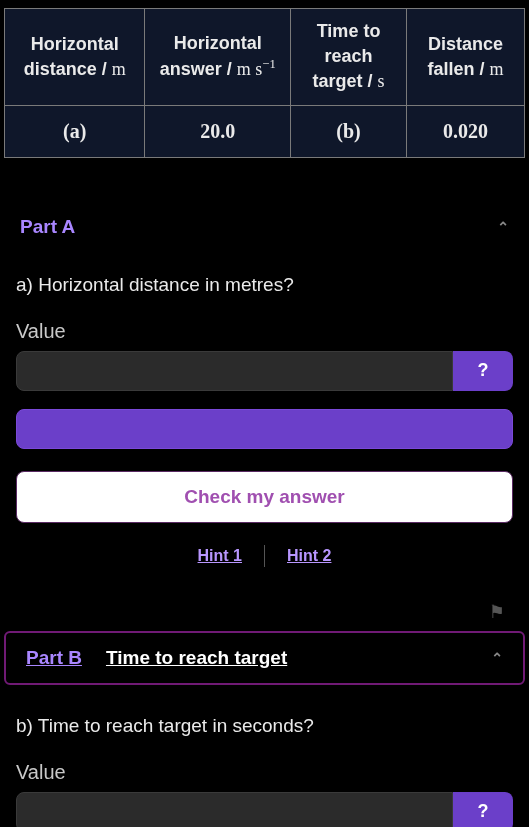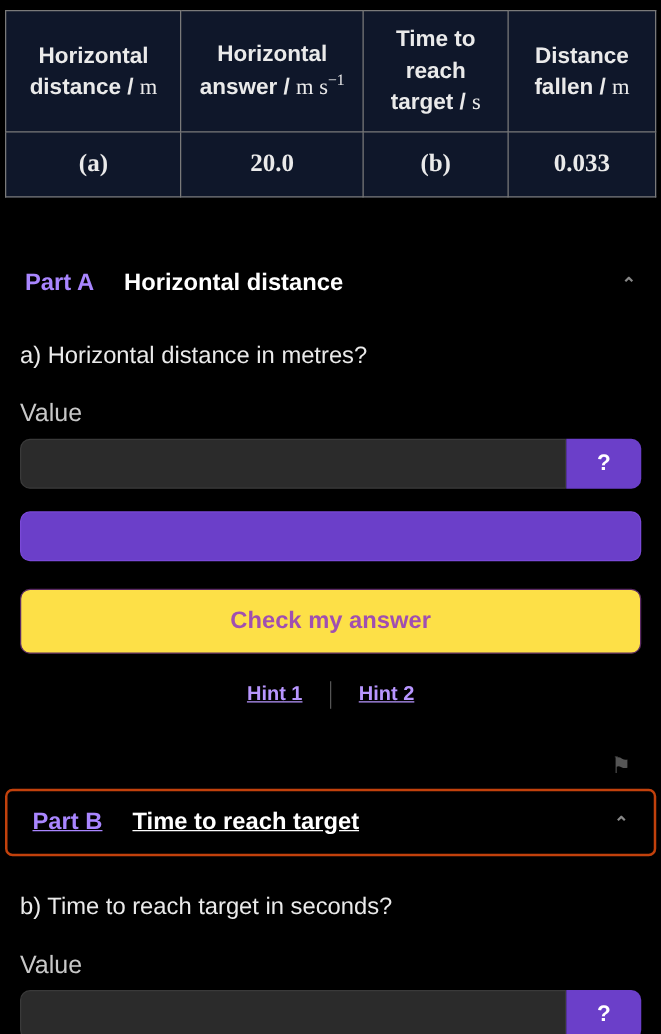--- a/index.html
+++ b/index.html
@@ -59,21 +59,21 @@
     }
     .part-title {
       color: #fff;
     }
     .caret {
       margin-left: auto;
       color: #888;
       font-size: 14px;
     }
     .part-b-outer {
-      border: 2px solid #c2410c;
+      border: 2px solid #701a75;
       border-radius: 6px;
       margin: 8px 4px;
     }
     .part-b-outer .part-label {
       color: #a986ff;
       text-decoration: underline;
     }
     .part-b-outer .part-title {
       text-decoration: underline;
     }
@@ -123,21 +123,21 @@
       border: 1px solid #7a49d8;
       border-radius: 8px;
       padding: 10px 12px;
       color: #fff;
       font-size: 16px;
       height: 40px;
       margin-bottom: 22px;
     }
     .check-btn {
       width: 100%;
-      background: #fde047;
+      background: #ffffff;
       border: 1px solid #5a2a63;
       border-radius: 8px;
       color: #a04fb0;
       font-size: 19px;
       font-weight: 700;
       padding: 14px;
       cursor: pointer;
       margin-bottom: 22px;
     }
     .hints {
@@ -192,31 +192,30 @@
         <th>
           <span>Distance fallen / </span><span class="unit">m</span>
         </th>
       </tr>
     </thead>
     <tbody>
       <tr>
         <td>(a)</td>
         <td>20.0</td>
         <td>(b)</td>
-        <td>0.033</td>
+        <td>0.020</td>
       </tr>
     </tbody>
   </table>
 </div>
 
 <div class="spacer-top"></div>
 
 <div class="part-header">
   <span class="part-label">Part A</span>
-  <span class="part-title">Horizontal distance</span>
   <span class="caret">⌃</span>
 </div>
 
 <div class="content">
   <div class="question">a) Horizontal distance in metres?</div>
 
   <div class="field-label">Value</div>
   <div class="input-row">
     <input class="text-input" type="text" value="" style="">
     <button class="help-btn">?</button>

